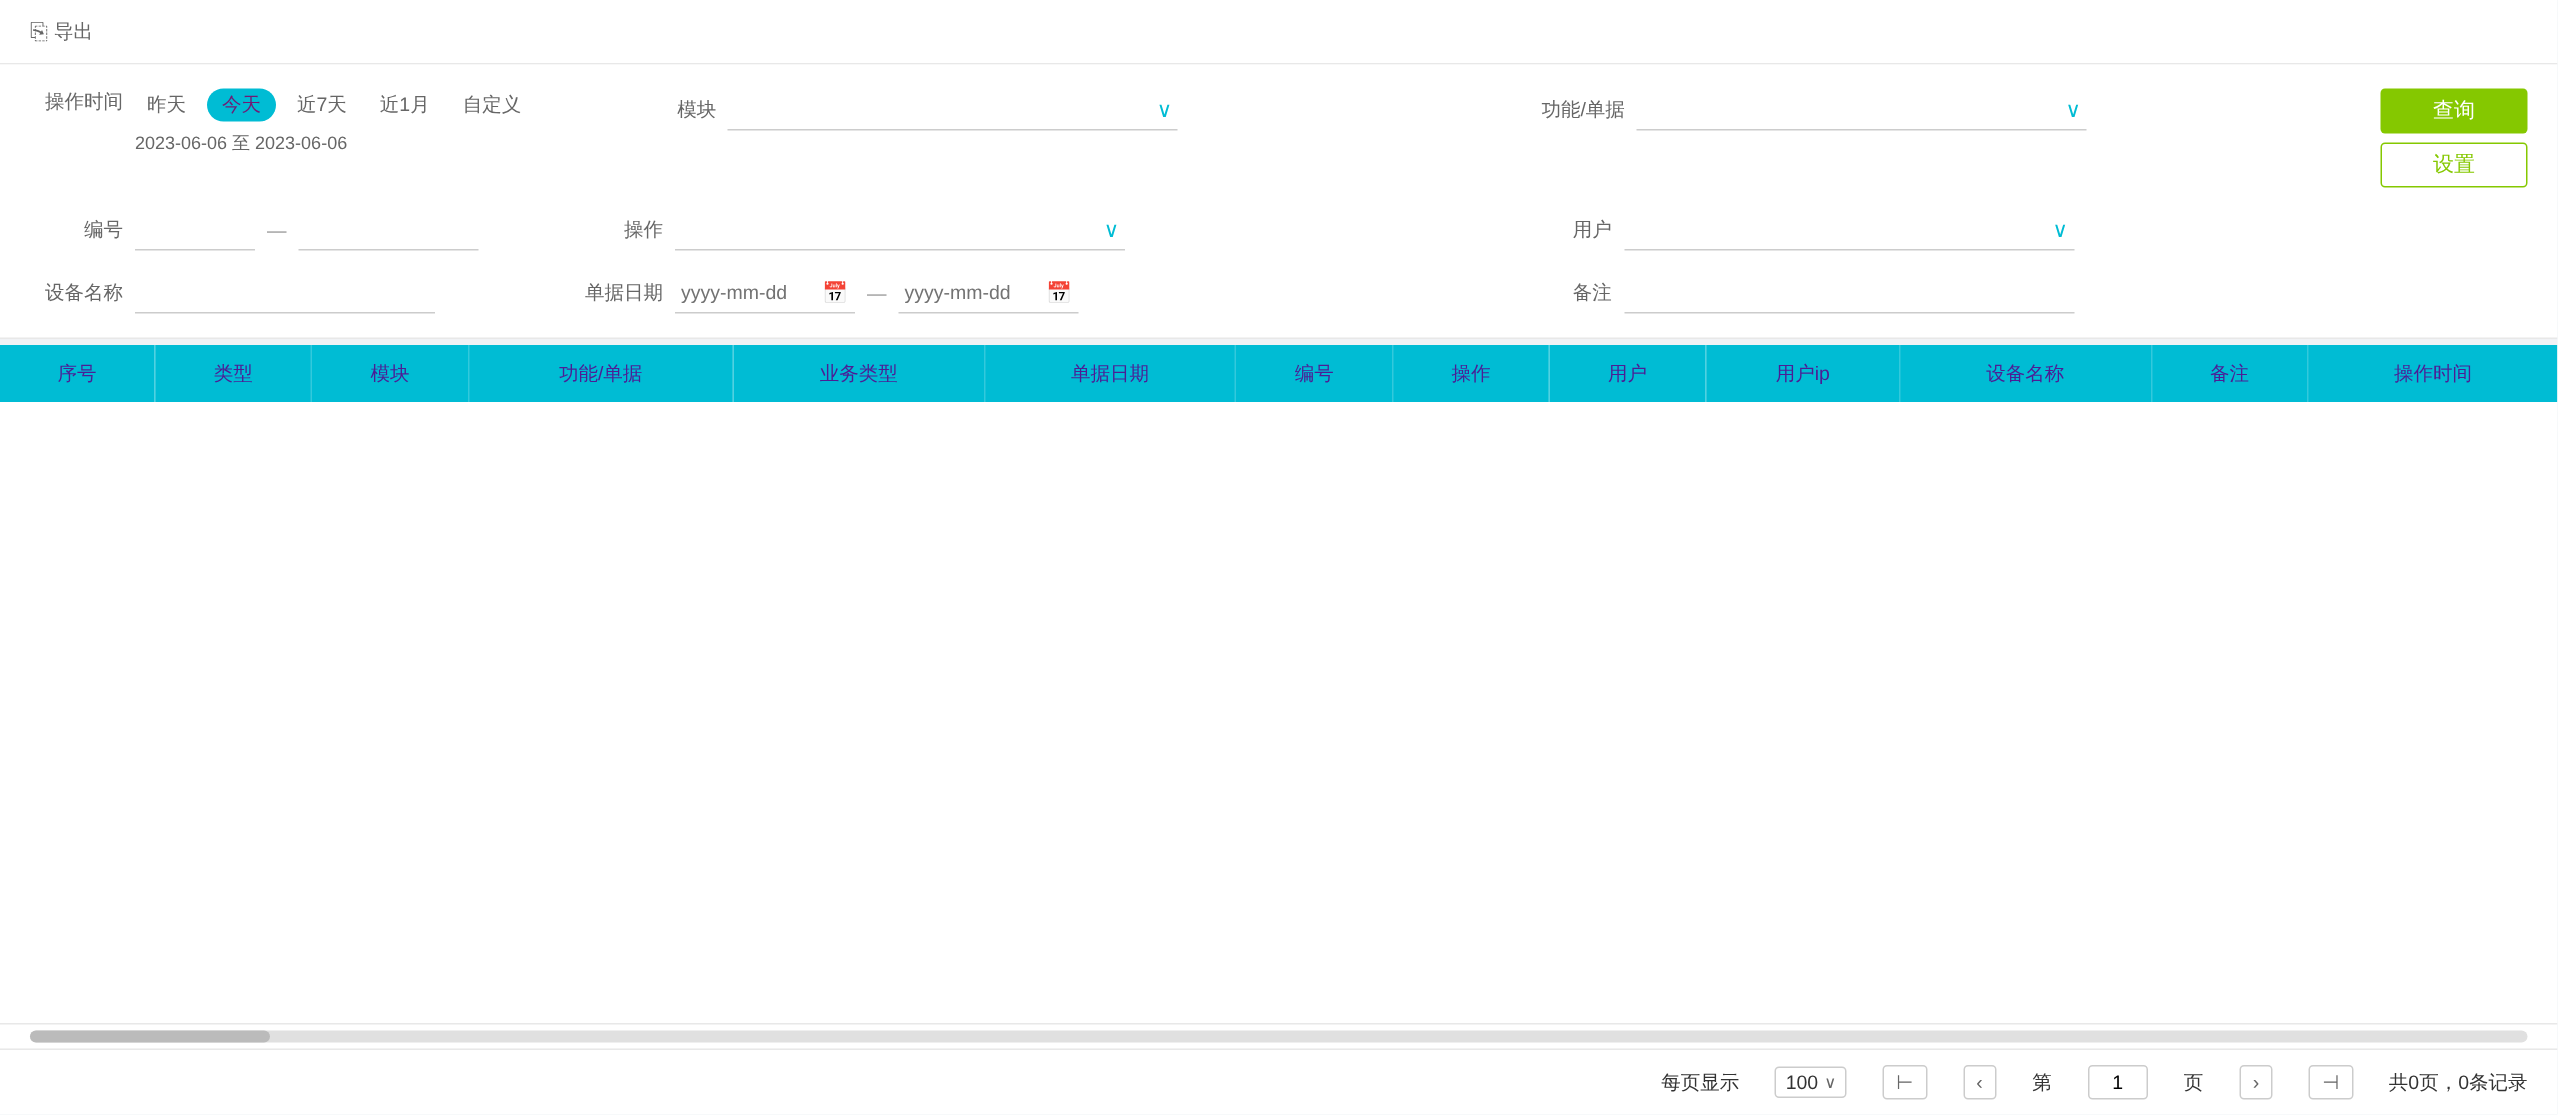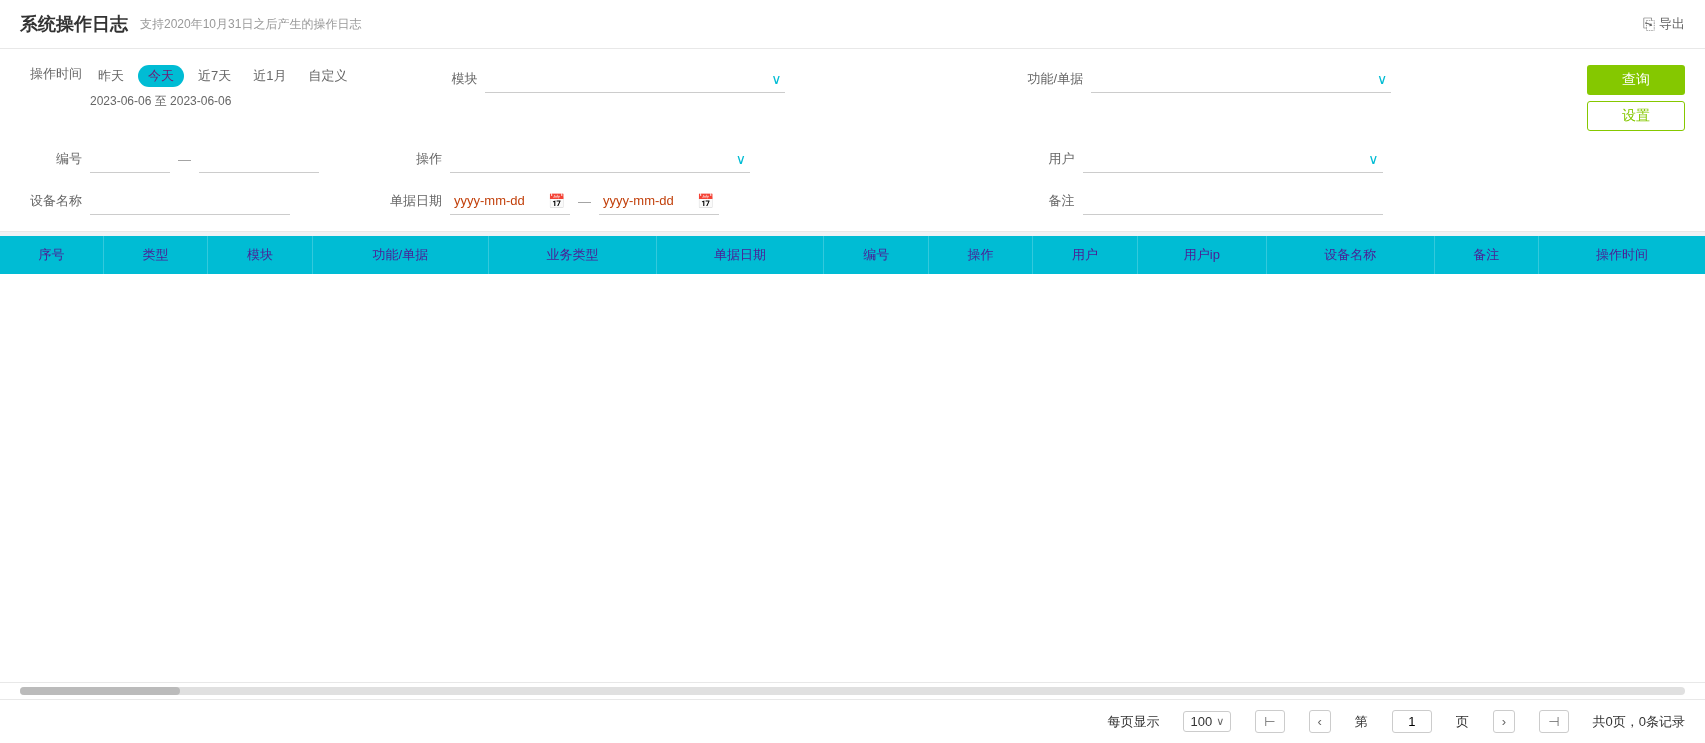--- a/index.html
+++ b/index.html
@@ -75,21 +75,21 @@
     .input-field::placeholder { color: #ccc; }
     .dash { margin: 0 8px; color: #999; }
 
     
     .date-field {
       display: flex; align-items: center;
       border-bottom: 1px solid #ccc;
       height: 28px; padding: 0 4px; cursor: pointer;
       min-width: 120px;
     }
-    .date-placeholder { color: #c2410c; font-size: 13px; flex: 1; }
+    .date-placeholder { color: #737373; font-size: 13px; flex: 1; }
     .calendar-icon { color: #00bcd4; font-size: 14px; margin-left: 4px; }
 
     
     .action-buttons { display: flex; flex-direction: column; gap: 6px; margin-left: 20px; }
     .query-btn {
       background: #85c800; color: #fff; border: none;
       padding: 6px 35px; font-size: 14px; border-radius: 3px; cursor: pointer;
       min-width: 70px;
     }
     .settings-btn {
@@ -180,24 +180,20 @@
       border: 1px solid #ccc; border-radius: 3px;
       width: 40px; text-align: center; padding: 3px; font-size: 13px;
     }
   </style>
 </head>
 <body>
 
 <div class="page-wrapper">
 
   <div class="header-bar">
-    <div class="header-left">
-      <span class="page-title">系统操作日志</span>
-      <span class="page-subtitle">支持2020年10月31日之后产生的操作日志</span>
-    </div>
     <button class="export-btn">
       <span style="font-size:15px;">⎘</span>
       <span>导出</span>
     </button>
   </div>
 
   <div class="filter-section">
 
     <div style="display:flex; align-items:flex-start; margin-bottom:14px;">
 

